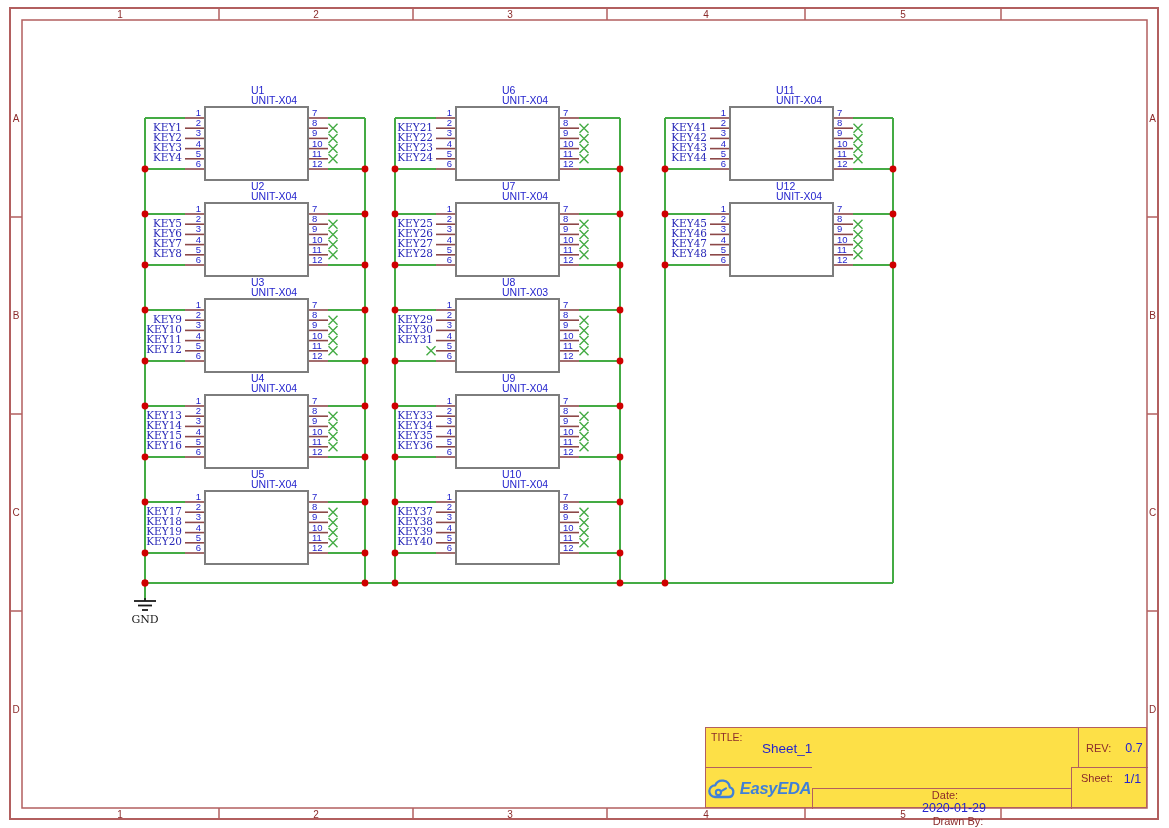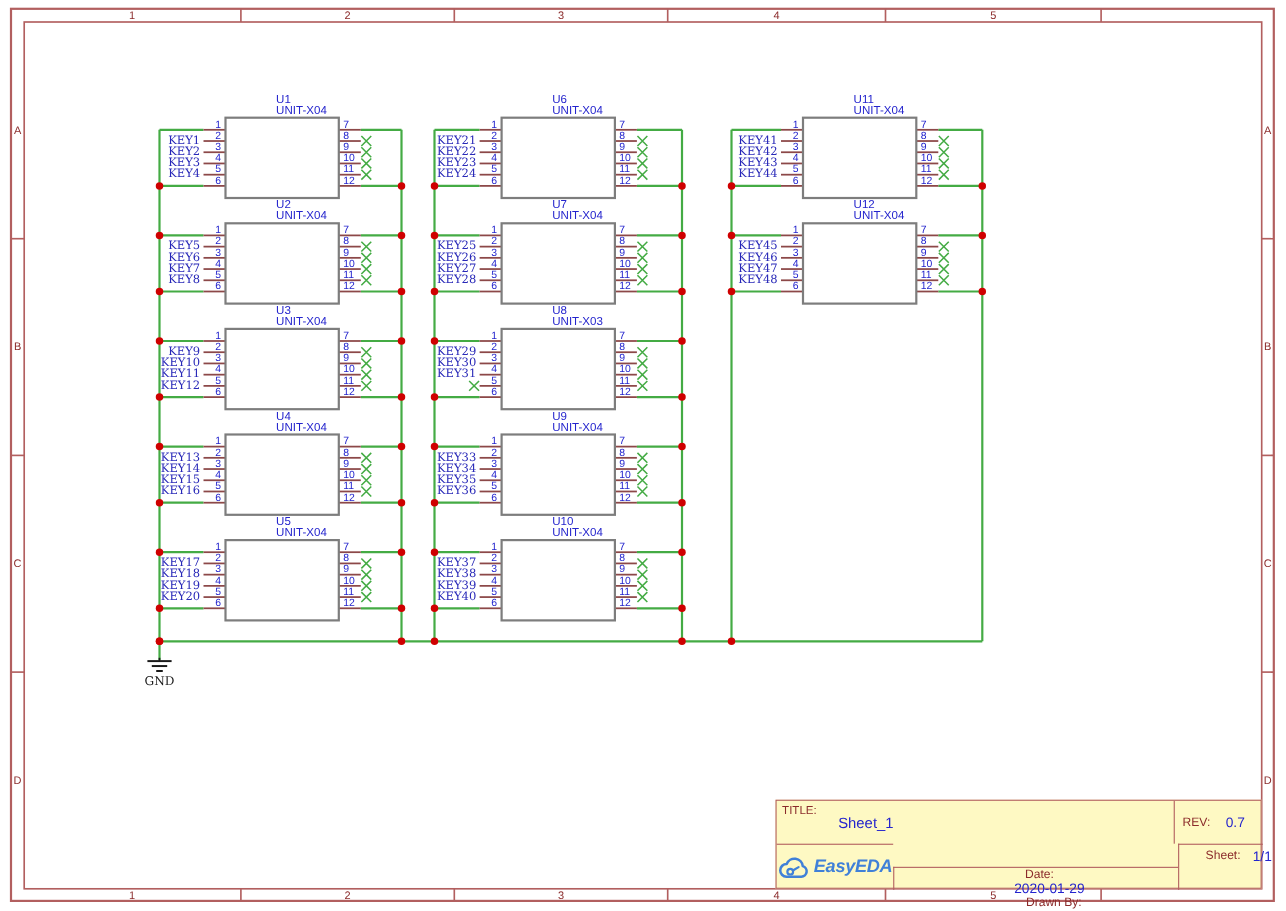--- a/index.html
+++ b/index.html
@@ -1,40 +1,40 @@
 <!DOCTYPE html>
 <html><head>
 <meta charset="utf-8">
 <style>
   html,body{margin:0;padding:0;background:#fff;}
   #page{position:relative;width:1169px;height:828px;background:#ffffff;overflow:hidden;
         font-family:"Liberation Sans",sans-serif;}
   #schem{position:absolute;left:0;top:0;}
   
   #titleblock{position:absolute;left:705px;top:727px;width:442px;height:81px;
-      border:1.5px solid #b25f5f;box-sizing:border-box;background:#fef9c3;}
+      border:1.5px solid #b25f5f;box-sizing:border-box;background:#fde047;}
   .tb-cell{position:absolute;box-sizing:border-box;}
   .tb-label{color:#8b2b2b;font-size:11px;}
   .tb-value{color:#2424cd;font-size:12.5px;}
   .tb-title-cell{left:0;top:0;width:365px;height:39px;}
   .tb-title-label{position:absolute;left:5px;top:3px;font-size:10.5px;}
   .tb-title-value{position:absolute;left:56px;top:13px;font-size:13.5px;}
-  .tb-rev-cell{left:361px;top:0;width:77px;height:39px;border-left:1.5px solid #b25f5f;
+  .tb-rev-cell{left:372px;top:0;width:77px;height:39px;border-left:1.5px solid #b25f5f;
       display:flex;align-items:center;padding-left:7px;gap:14px;}
   .tb-logo-cell{left:0;top:39px;width:106px;height:42px;border-top:1.5px solid #b25f5f;
       display:flex;align-items:center;justify-content:center;gap:3px;}
   .tb-company-cell{left:106px;top:39px;width:259px;height:21px;
       border-top:1.5px solid #b25f5f;border-left:1.5px solid #b25f5f;
       display:flex;align-items:center;padding-left:6px;gap:16px;}
   .tb-date-cell{left:106px;top:60px;width:259px;height:21px;
       border-top:1.5px solid #b25f5f;border-left:1.5px solid #b25f5f;
       display:flex;align-items:center;padding-left:6px;flex-direction:column;}
   .tb-sheet-cell{left:365px;top:39px;width:77px;height:42px;
       border-top:1.5px solid #b25f5f;border-left:1.5px solid #b25f5f;
-      display:flex;align-items:flex-start;padding-left:24px;padding-top:4px;gap:11px;}
+      display:flex;align-items:flex-start;padding-left:9px;padding-top:4px;gap:11px;}
   .logo-text{color:#4080d8;font-weight:bold;font-style:italic;font-size:16.5px;letter-spacing:-0.3px;}
   .sp18{margin-left:18px;} .sp24{margin-left:26px;} .sp10{margin-left:10px;}
 </style>
 </head>
 <body>
 
 <div id="page">
 
   <svg id="schem" width="1169" height="828">
       <rect x="10" y="8" width="1148" height="811" fill="none" stroke="#b25f5f" stroke-width="2"></rect>

